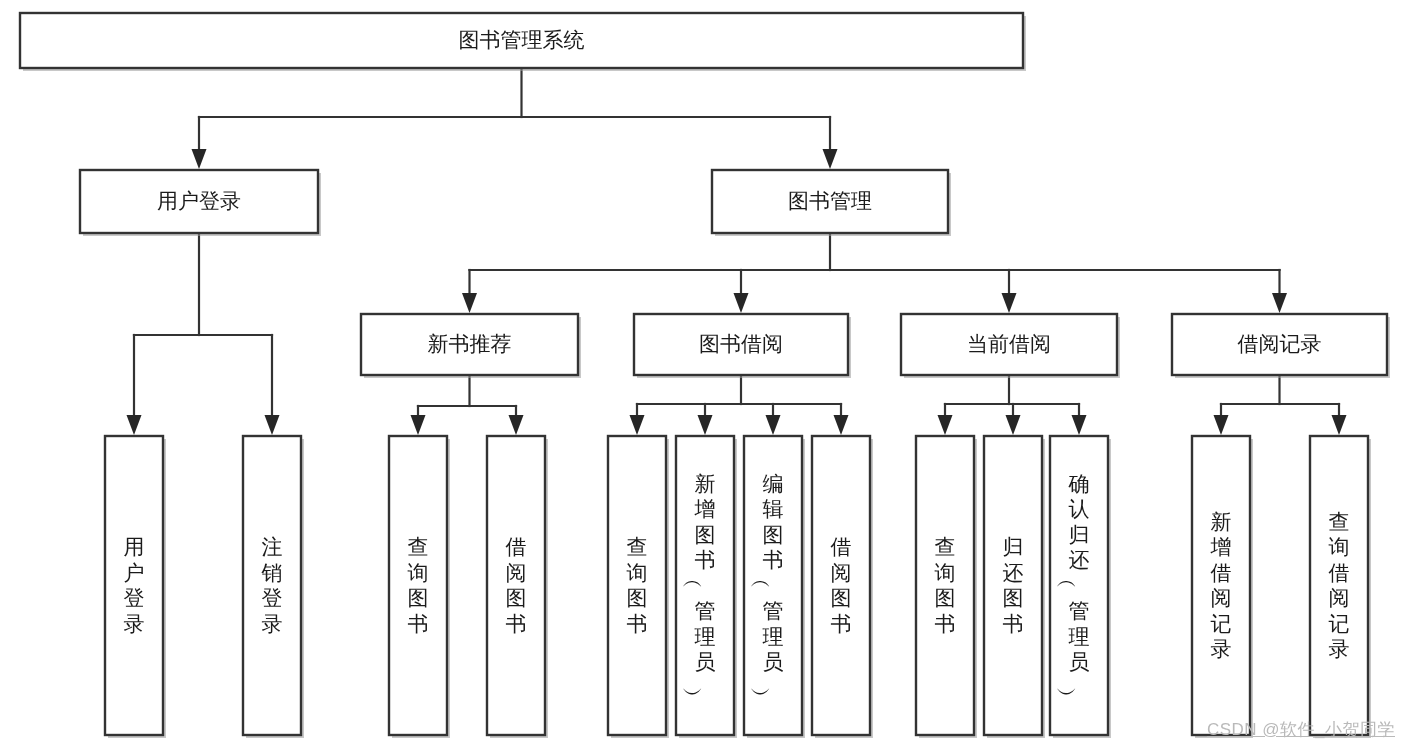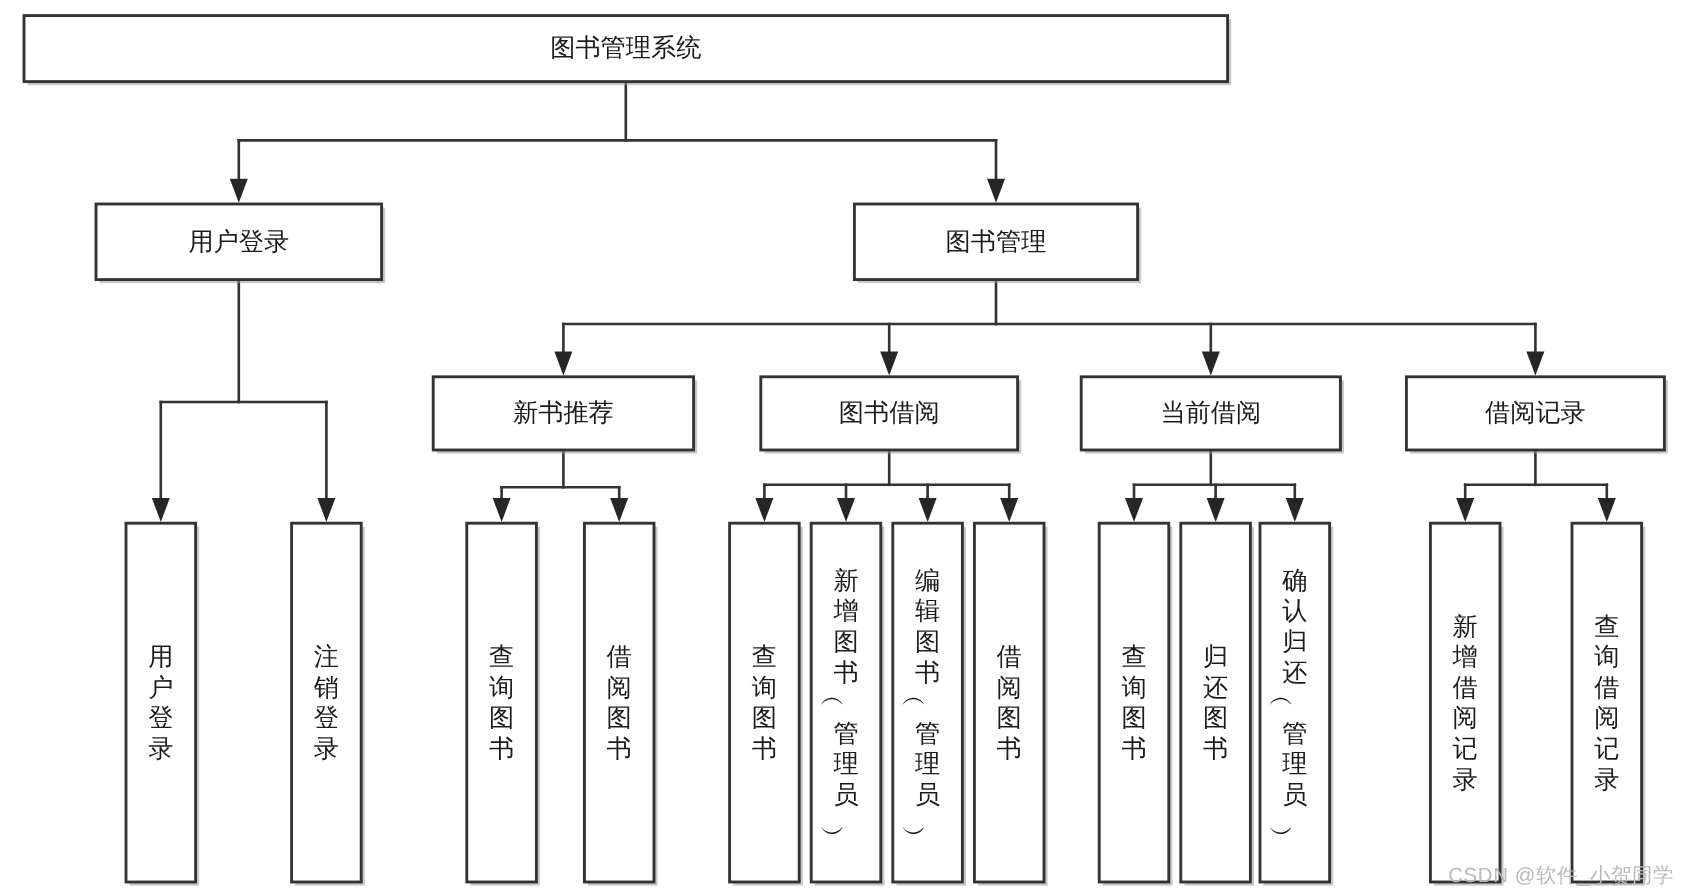--- a/index.html
+++ b/index.html
@@ -60,20 +60,21 @@
   .watermark {
     position: absolute;
     right: 10px;
     bottom: 6px;
     font-family: "Liberation Sans", "DejaVu Sans", sans-serif;
     font-size: 17px;
     color: #b9b9b9;
     letter-spacing: 0.5px;
     white-space: nowrap;
     user-select: none;
+    text-decoration: underline;
   }
 </style>
 </head>
 <body>
 
 <div id="diagram-root">
   <svg class="flow" viewBox="0 0 1405 747" xmlns="http://www.w3.org/2000/svg">
     <g id="edges-layer">
         <g>
           <line x1="521.5" y1="68" x2="521.5" y2="117" class="edge-line"></line>

